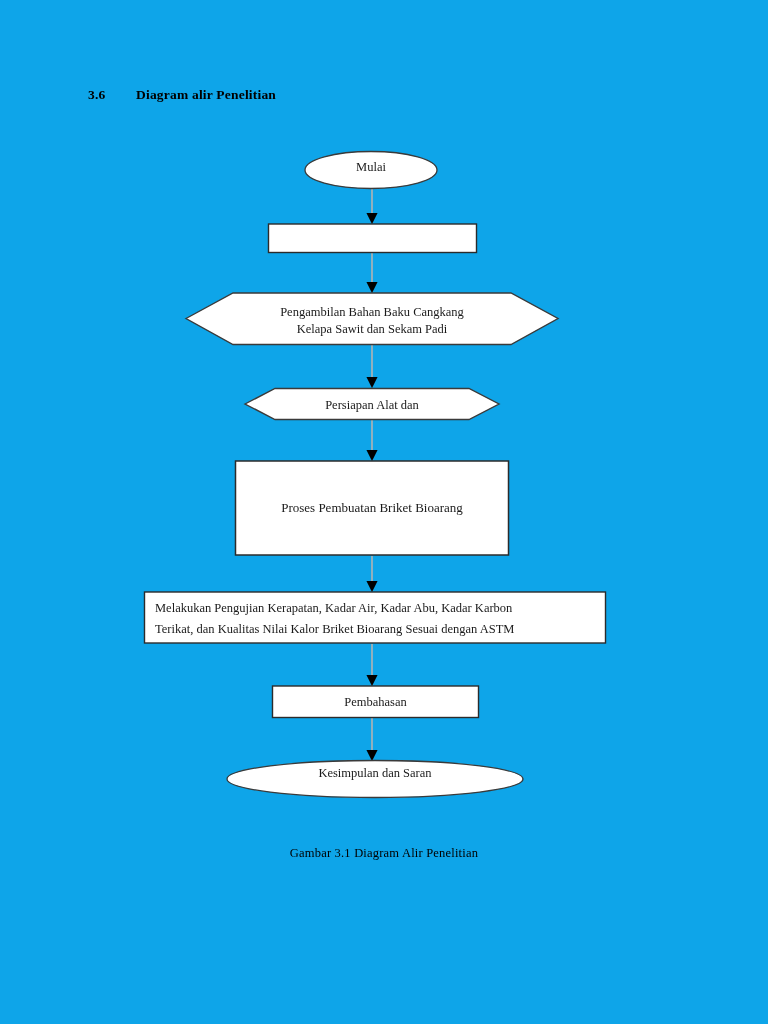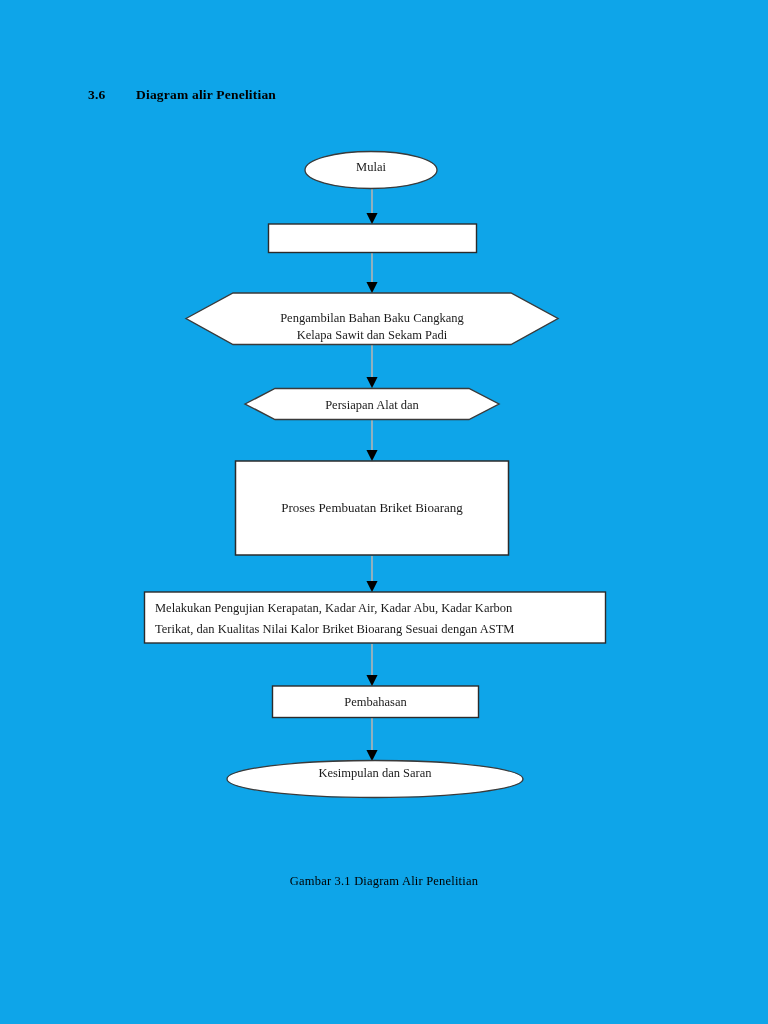--- a/index.html
+++ b/index.html
@@ -70,21 +70,20 @@
 
   .caption {
     position: absolute;
     left: 0;
     top: 846px;
     width: 768px;
     text-align: center;
     font-family: "Liberation Serif", "DejaVu Serif", serif;
     font-size: 12.5px;
     letter-spacing: 0.2px;
-    margin-top: 28px;
   }
 
   
   .clip-box {
     position: absolute;
     overflow: hidden;
   }
 </style>
 </head>
 <body>
@@ -126,21 +125,21 @@
       <rect x="144.5" y="592" width="461" height="51" fill="#ffffff" stroke="#2b2b2b" stroke-width="1.4"></rect>
 
       <rect x="272.5" y="686" width="206" height="31.5" fill="#ffffff" stroke="#2b2b2b" stroke-width="1.4"></rect>
 
       <ellipse cx="375" cy="779" rx="148" ry="18.5" fill="#ffffff" stroke="#3a3a3a" stroke-width="1.3"></ellipse>
     </svg>
 
     <div class="node-label" style="left:305px; top:159px; width:132px;">Mulai</div>
 
 
-    <div class="clip-box" style="left:186px; top:300px; width:372px; height:46px;">
+    <div class="clip-box" style="left:186px; top:294px; width:372px; height:46px;">
       <div class="node-label" style="left:0px; top:10px; width:372px;">Pengambilan Bahan Baku Cangkang
 Kelapa Sawit dan Sekam Padi</div>
     </div>
 
     <div class="clip-box" style="left:245px; top:388px; width:254px; height:25px;">
       <div class="node-label" style="left:0px; top:9px; width:254px;">Persiapan Alat dan</div>
     </div>
 
     <div class="node-label" style="left:236px; top:499px; width:272px; font-size:13px;">Proses Pembuatan Briket Bioarang</div>
 

